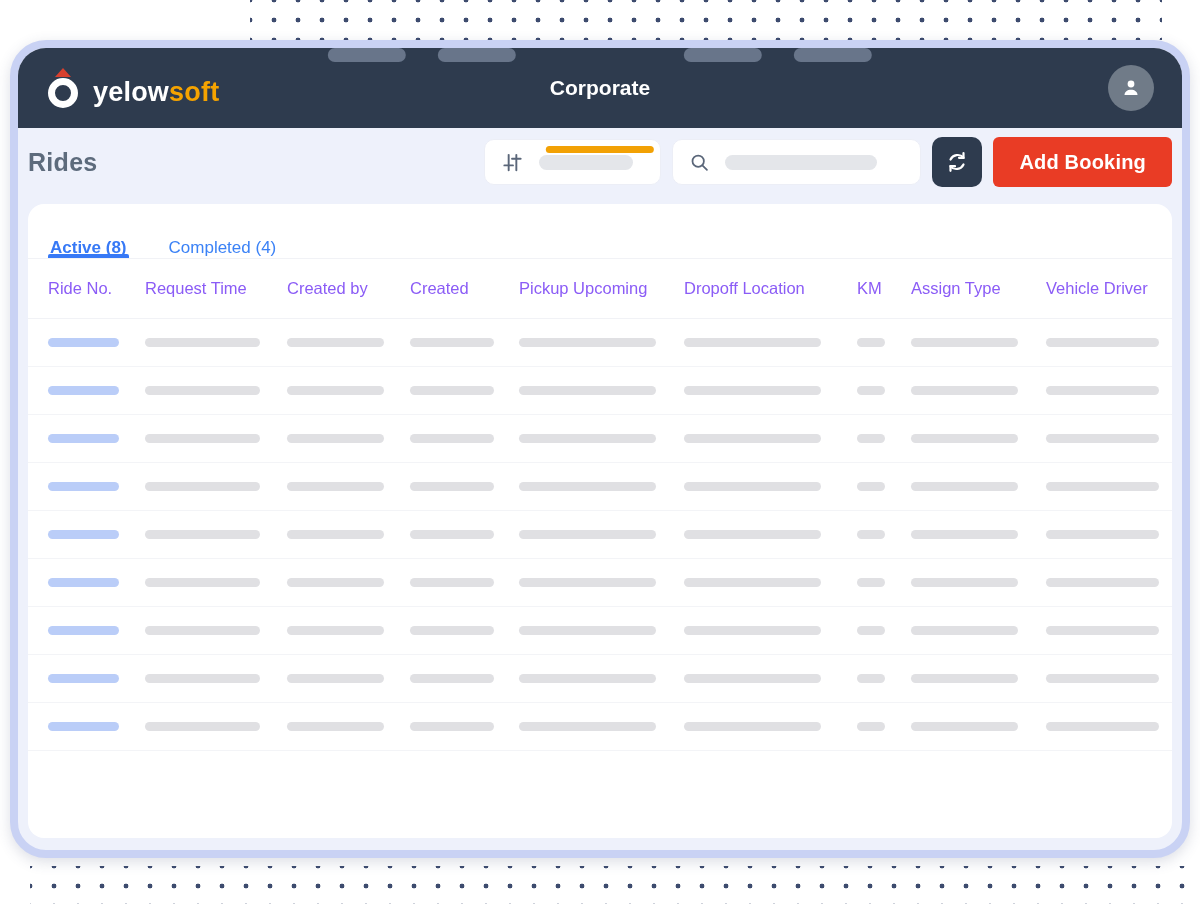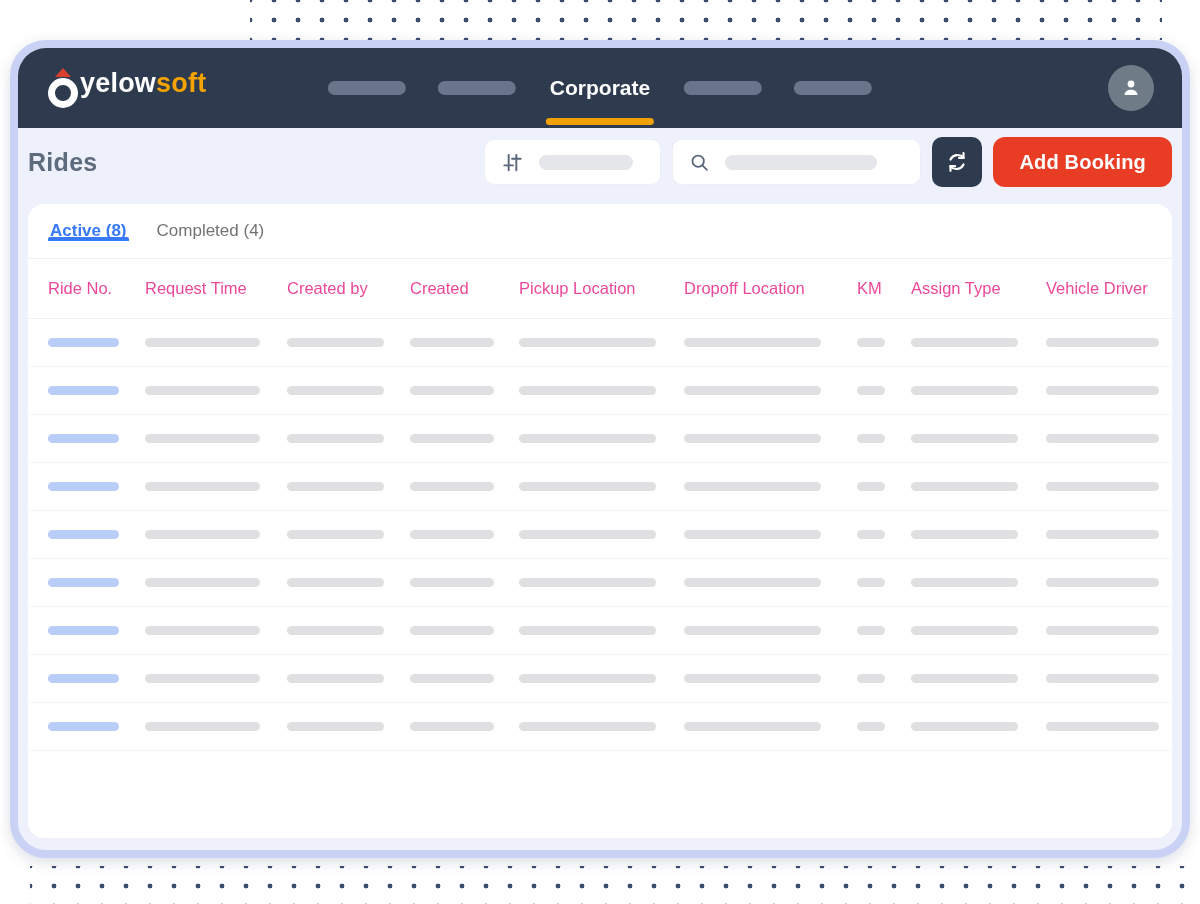--- a/index.html
+++ b/index.html
@@ -35,42 +35,42 @@
 
   
   .navbar {
     position: relative;
     height: 80px;
     background: #2e3b4e;
     display: flex;
     align-items: center;
     padding: 0 28px;
   }
-  .brand { display: flex; align-items: flex-start; gap: 0; }
+  .brand { display: flex; align-items: flex-end; gap: 13px; }
   .logo-mark { position: relative; width: 34px; height: 40px; flex: 0 0 auto; }
   .logo-ring {
     position: absolute; left: 2px; bottom: 0;
     width: 30px; height: 30px;
     border: 7px solid #ffffff;
     border-radius: 50%;
   }
   .logo-cap {
     position: absolute; left: 9px; top: 0;
     width: 0; height: 0;
     border-left: 8px solid transparent;
     border-right: 8px solid transparent;
     border-bottom: 9px solid #d8402e;
   }
   .brand-text { color: #ffffff; font-size: 27px; font-weight: 700; letter-spacing: .2px; }
   .brand-text .accent { color: #f5a300; }
 
   .nav-center {
     position: absolute; left: 50%; top: 0; height: 100%;
     transform: translateX(-50%);
-    display: flex; align-items: center; gap: 32px;
+    display: flex; gap: 32px;
   }
   .nav-pill { width: 78px; height: 14px; border-radius: 7px; background: #68758a; }
   .nav-item {
     position: relative;
     color: #ffffff; font-size: 21px; font-weight: 600;
     padding: 0 2px;
     background: none; border: none; cursor: pointer;
     font-family: inherit;
   }
   .nav-underline {
@@ -109,48 +109,48 @@
   .refresh-btn {
     width: 50px; height: 50px;
     border-radius: 10px;
     background: #2e3b4e;
     border: none; cursor: pointer;
     display: flex; align-items: center; justify-content: center;
   }
   .add-btn {
     height: 50px;
     padding: 0 26px;
-    border-radius: 12px;
+    border-radius: 6px;
     background: #e93c25;
     border: none; cursor: pointer;
     color: #ffffff; font-size: 20px; font-weight: 600;
     font-family: inherit;
     letter-spacing: .2px;
   }
 
   
   .card {
     margin-top: 17px;
     background: #ffffff;
     border-radius: 16px;
     height: 634px;
     overflow: hidden;
   }
   .tabs {
-    display: flex; align-items: center; gap: 26px;
+    display: flex; align-items: flex-end; gap: 38px;
     height: 55px;
     padding: 0 20px;
     border-bottom: 1px solid #f1f2f6;
   }
   .tab {
     position: relative;
     display: flex; align-items: center;
     background: none; border: none; cursor: pointer;
     font-family: inherit;
-    font-size: 17px; color: #737373;
+    font-size: 17px; color: #3b82f6;
     padding: 0 2px;
     white-space: nowrap;
   }
   .tab.active { color: #3779f6; font-weight: 600; }
   .tab.active::after {
     content: "";
     position: absolute; left: 0; right: 0; bottom: 0;
     height: 4px; border-radius: 2px 2px 0 0;
     background: #3779f6;
   }
@@ -158,21 +158,21 @@
   .grid-row {
     display: grid;
     grid-template-columns: 97px 142px 123px 109px 165px 173px 54px 135px auto;
     align-items: center;
     padding: 0 20px;
   }
   .thead {
     height: 60px;
     border-bottom: 1px solid #f1f2f6;
   }
-  .th { font-size: 16.5px; color: #ec4899; white-space: nowrap; }
+  .th { font-size: 16.5px; color: #8b5cf6; white-space: nowrap; }
 
   .row { height: 48px; border-bottom: 1px solid #f3f4f7; }
   .pill { display: block; height: 9px; border-radius: 5px; background: #e0e0e3; }
   .c1 .pill { width: 71px; background: #bacdf8; }
   .c2 .pill { width: 115px; }
   .c3 .pill { width: 97px; }
   .c4 .pill { width: 84px; }
   .c5 .pill { width: 137px; }
   .c6 .pill { width: 137px; }
   .c7 .pill { width: 28px; }
@@ -255,21 +255,21 @@
     <section class="card">
       <div class="tabs" id="tabs">
           <button class="tab active">Active (8)</button>
           <button class="tab">Completed (4)</button>
         </div>
       <div class="grid-row thead" id="thead">
           <span class="th c1">Ride No.</span>
           <span class="th c2">Request Time</span>
           <span class="th c3">Created by</span>
           <span class="th c4">Created</span>
-          <span class="th c5">Pickup Location</span>
+          <span class="th c5">Pickup Upcoming</span>
           <span class="th c6">Dropoff Location</span>
           <span class="th c7">KM</span>
           <span class="th c8">Assign Type</span>
           <span class="th c9">Vehicle Driver</span>
         </div>
       <div id="tbody">
           <div class="grid-row row">
             <span class="cell c1">
               <span class="pill"></span>
             </span>

